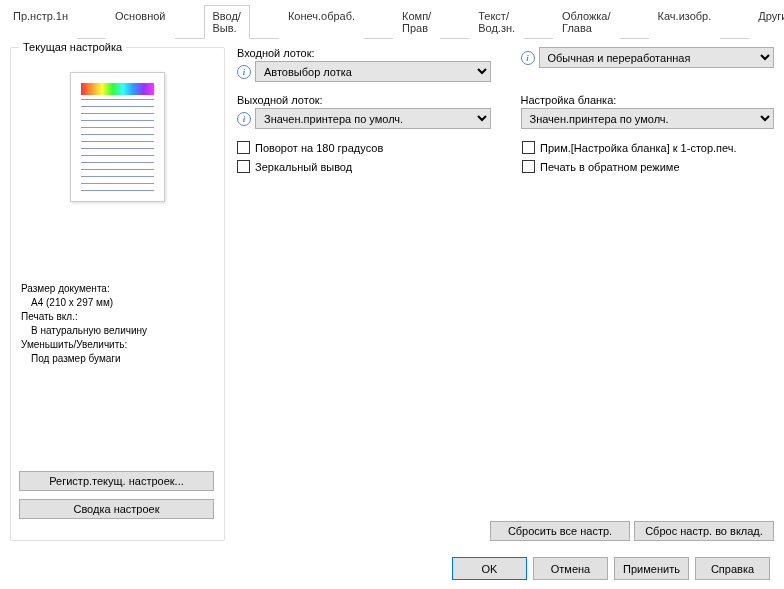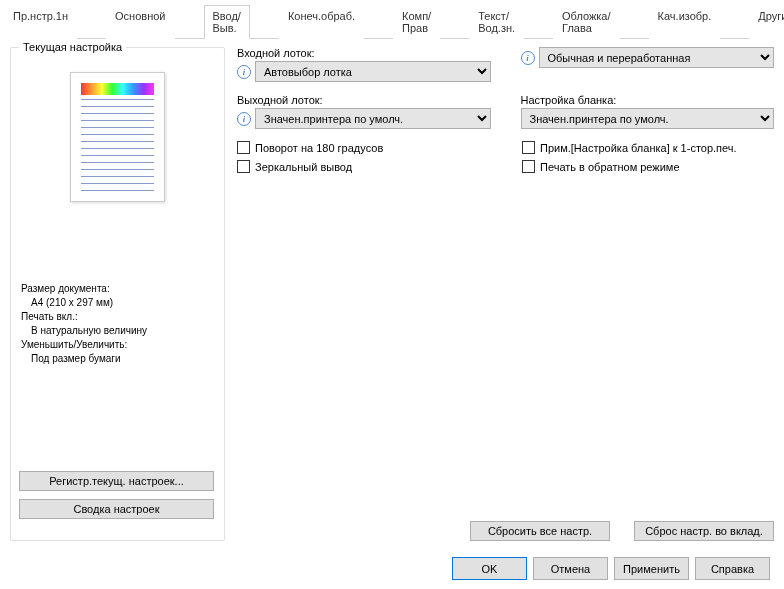--- a/index.html
+++ b/index.html
@@ -22,21 +22,21 @@
 .right-panel { flex: 1; position: relative; }
 .form-row { display: flex; gap: 30px; margin-bottom: 12px; }
 .form-col { flex: 1; }
 .form-label { display: block; margin-bottom: 2px; font-size: 11px; }
 .select-wrap { display: flex; align-items: center; gap: 4px; }
 .info-icon { width: 14px; height: 14px; border-radius: 50%; border: 1px solid #5588cc; display: inline-flex; align-items: center; justify-content: center; font-size: 9px; color: #5588cc; font-style: italic; font-family: serif; font-weight: bold; cursor: pointer; flex-shrink: 0; }
 select { flex: 1; height: 21px; border: 1px solid #adadad; background: #e5e5e5; font-size: 11px; padding: 0 4px; font-family: inherit; }
 .checkbox-row { display: flex; gap: 33px; margin-bottom: 6px; }
 .checkbox-col { flex: 1; display: flex; align-items: center; gap: 5px; }
 .cb { width: 13px; height: 13px; border: 1px solid #333; background: #fff; cursor: pointer; flex-shrink: 0; }
-.right-bottom { position: absolute; bottom: 0; right: 0; display: flex; gap: 24px; }
+.right-bottom { position: absolute; bottom: 0; right: 0; display: flex; gap: 4px; }
 .right-bottom .btn { min-width: 140px; }
 .footer { display: flex; justify-content: flex-end; gap: 6px; padding: 8px 14px; }
 .footer .btn { min-width: 75px; height: 23px; }
 .btn-primary { border: 1.5px solid #0078d7; }
 </style>
 </head>
 <body>
 
 <div class="tabs">
   <div class="tab">Пр.нстр.1н</div>

